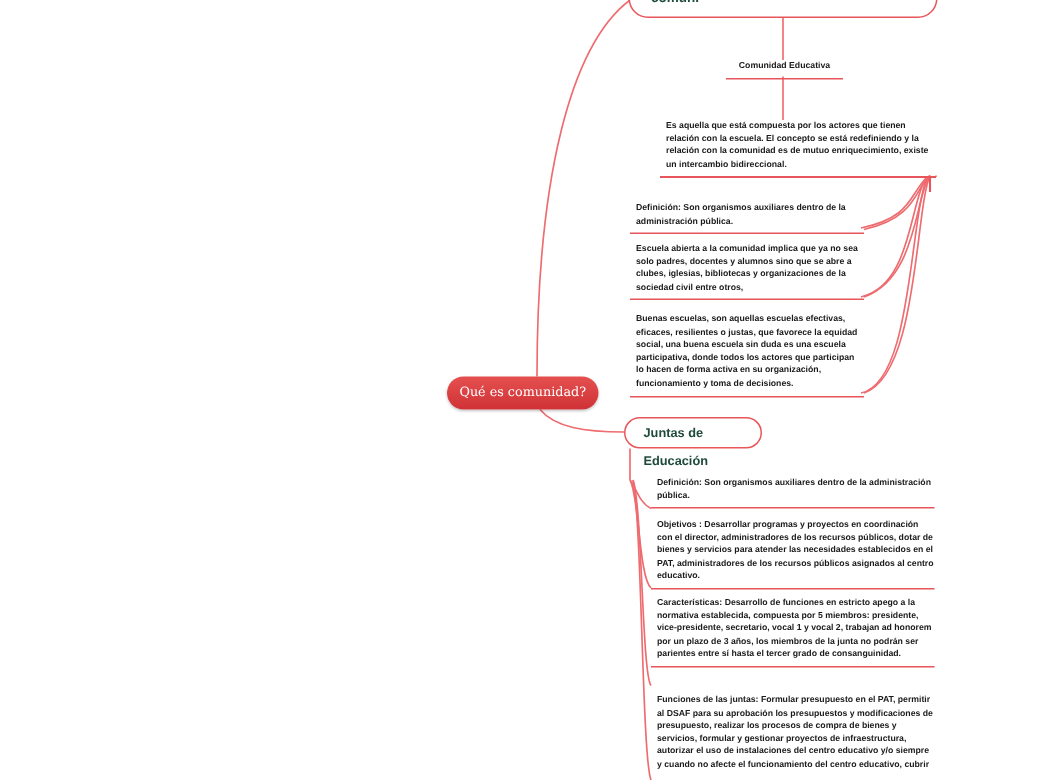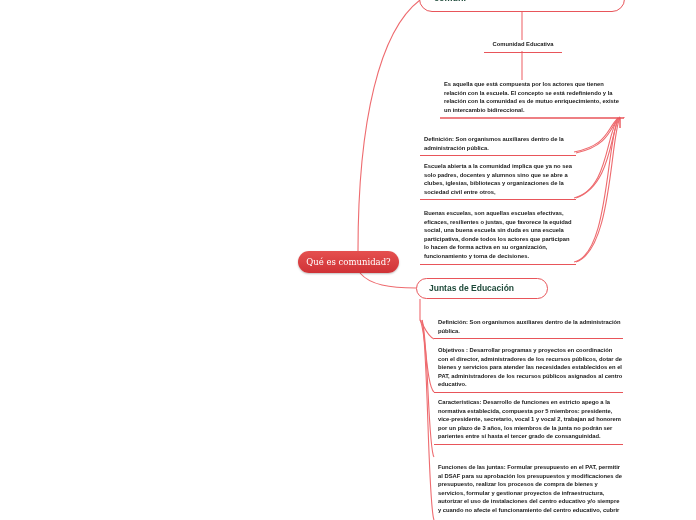--- a/index.html
+++ b/index.html
@@ -7,21 +7,21 @@
          font-family:"Liberation Sans", sans-serif; color:#222; }
   svg.links { position:absolute; left:0; top:0; width:696px; height:520px; pointer-events:none; }
   .node { position:absolute; box-sizing:border-box; }
   .root { left:298px; top:251px; width:101px; height:22px; border-radius:11px;
           background:linear-gradient(#e5504f,#cf3236); color:#fff;
           font-family:"DejaVu Serif", serif; font-size:8.5px; text-align:center; line-height:22px;
           box-shadow:0 1px 2px rgba(0,0,0,0.25); }
   .topic { border:1.3px solid #e8555a; border-radius:13px; background:#fff;
            color:#1e4a3a; font-weight:bold; font-size:8.5px; }
   .top-topic { left:419px; top:-16px; width:206px; height:28px; padding:8px 0 0 14px; font-size:9px; }
-  .juntas { left:416px; top:278px; width:132px; height:21px; line-height:19px; padding-left:12px; }
+  .juntas { left:416px; top:278px; width:92px; height:21px; line-height:19px; padding-left:12px; }
   .sub { font-size:5.8px; font-weight:bold; color:#1a1a1a; line-height:8.6px; }
   .underline { border-bottom:1.4px solid #e8555a; }
   .comunidad { left:484px; top:40px; width:78px; padding-bottom:3px; text-align:center; }
   .c1 { left:440px; top:80px; width:184px; padding:0 0 3px 4px; }
   .c2 { left:420px; top:135px; width:156px; padding:0 0 3px 4px; }
   .c3 { left:420px; top:162px; width:156px; padding:0 0 3px 4px; }
   .c4 { left:420px; top:209px; width:156px; padding:0 0 3px 4px; }
   .j1 { left:434px; top:318px; width:189px; padding:0 0 3px 4px; }
   .j2 { left:434px; top:346px; width:189px; padding:0 0 3px 4px; }
   .j3 { left:434px; top:398px; width:189px; padding:0 0 3px 4px; }

